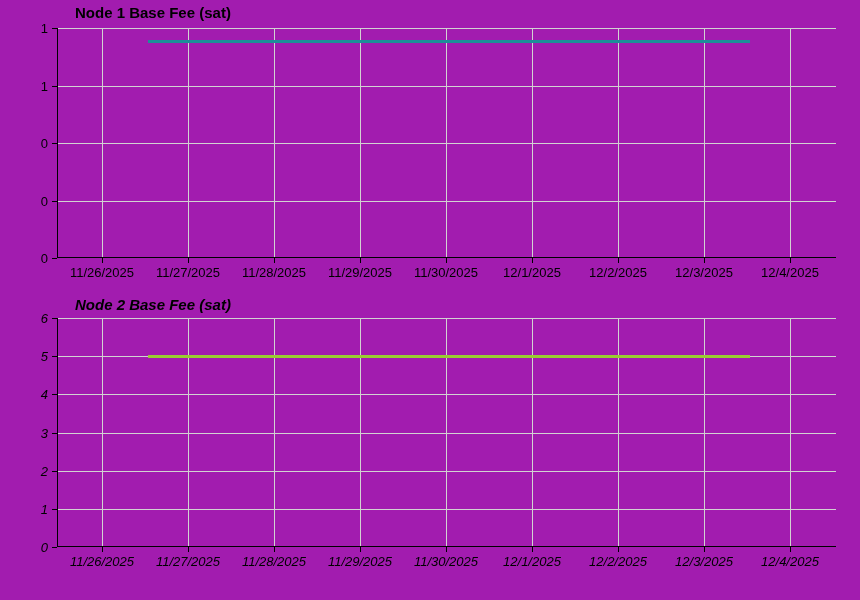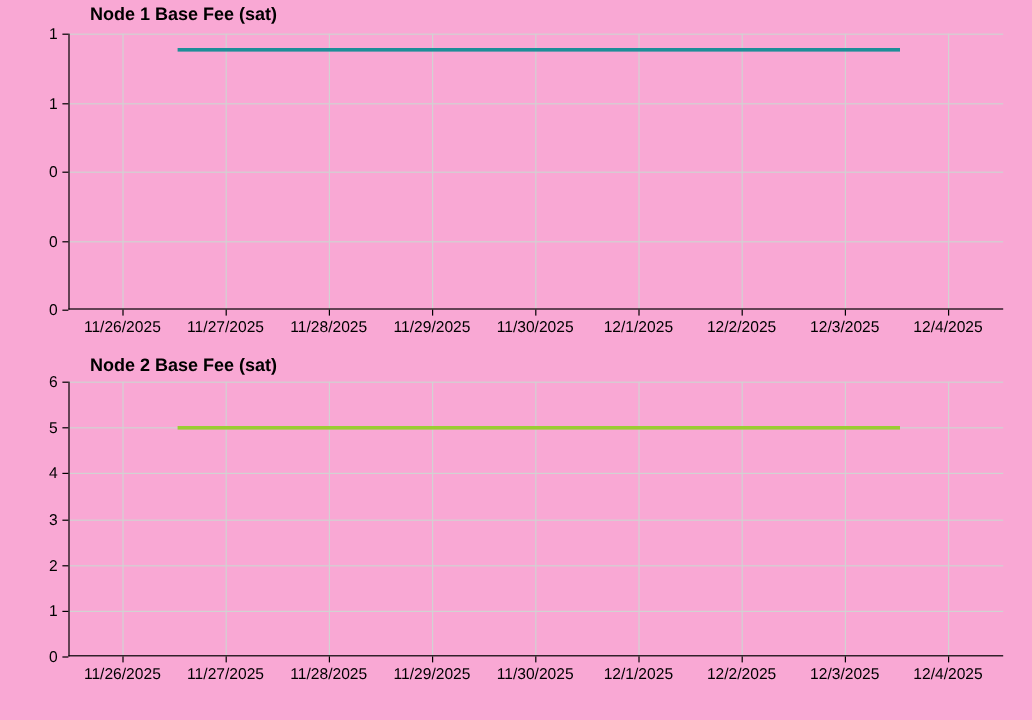--- a/index.html
+++ b/index.html
@@ -4,21 +4,21 @@
 <style>
   html, body {
     margin: 0;
     padding: 0;
     background: #ffffff;
     width: 860px;
     height: 600px;
     font-family: "Liberation Sans", sans-serif;
     overflow: hidden;
   }
-  .page { position: relative; width: 860px; height: 600px; background: #f9a8d4; }
+  .page { position: relative; width: 860px; height: 600px; background: #a21caf; }
   .chart { position: absolute; left: 0; width: 860px; }
   .chart-title {
     position: absolute;
     font-size: 15px;
     font-weight: bold;
     color: #000000;
     white-space: nowrap;
   }
   .plot { position: absolute; }
   .gv { position: absolute; top: 0; width: 1px; height: 100%; background: #d2d2d2; }
@@ -93,21 +93,21 @@
         <div class="gh" style="top: 172.5px;"></div>
         <div class="ytickmark" style="top: 172.5px;"></div>
         <div class="ylab" style="top: 172.5px;">0</div>
         <div class="ytickmark" style="top: 230px;"></div>
         <div class="ylab" style="top: 230px;">0</div>
         <div class="axis-left"></div>
         <div class="axis-bottom"></div>
         <div class="series-line" style="left: 90.5594px; width: 602.009px; top: 12.3px; background: rgb(29, 142, 152);"></div>
       </div>
     </div>
-    <div class="chart" style="top: 292px; height: 308px;">
+    <div class="chart" style="top: 292px; height: 308px; font-style: italic;">
       <div class="chart-title" style="left: 75px; top: 4px;">Node 2 Base Fee (sat)</div>
       <div class="plot" style="left: 57px; top: 26px; width: 779px; height: 229px;">
         <div class="gv" style="left: 44.9787px;"></div>
         <div class="xtickmark" style="left: 44.9787px;"></div>
         <div class="xlab" style="left: 44.9787px;">11/26/2025</div>
         <div class="gv" style="left: 130.98px;"></div>
         <div class="xtickmark" style="left: 130.98px;"></div>
         <div class="xlab" style="left: 130.98px;">11/27/2025</div>
         <div class="gv" style="left: 216.981px;"></div>
         <div class="xtickmark" style="left: 216.981px;"></div>

